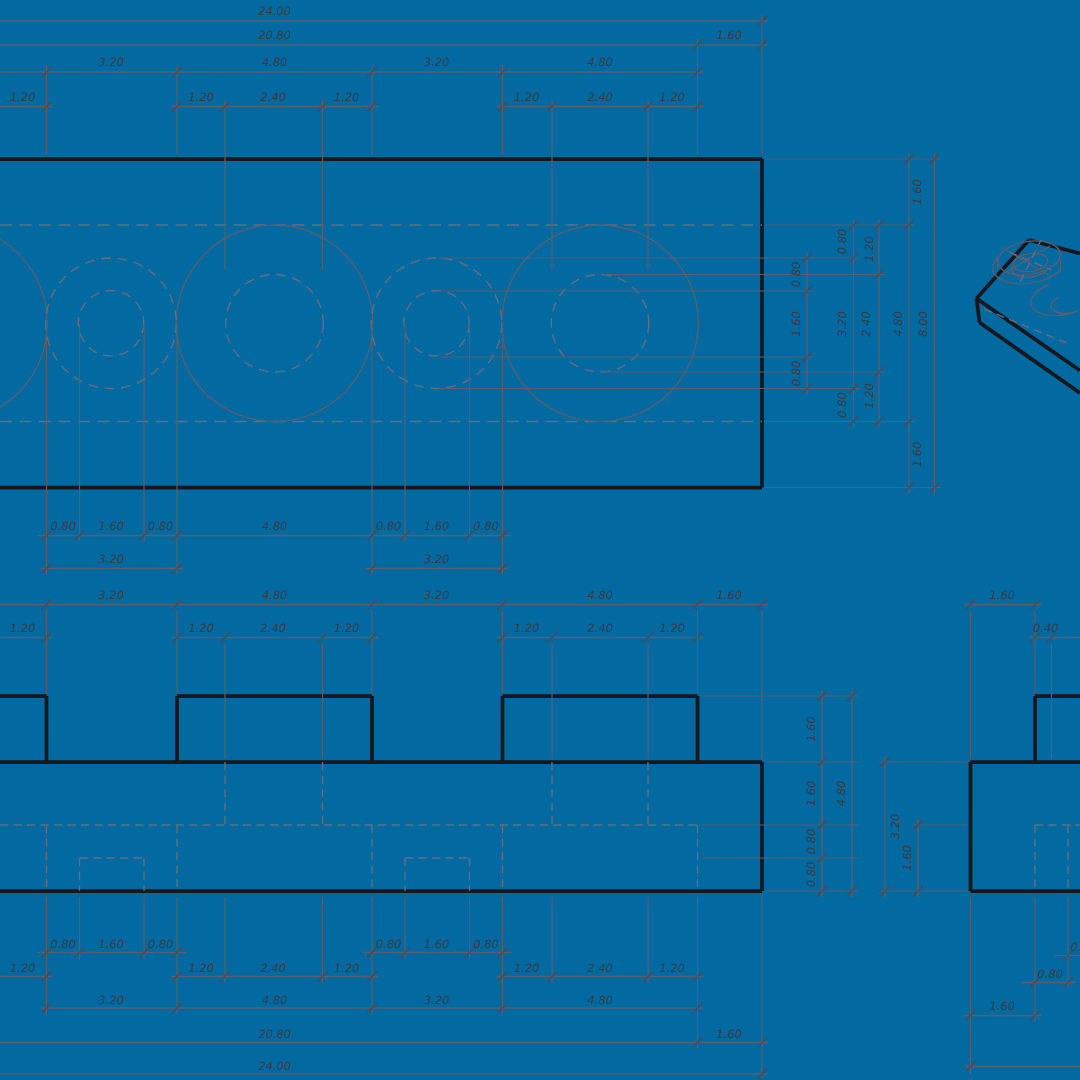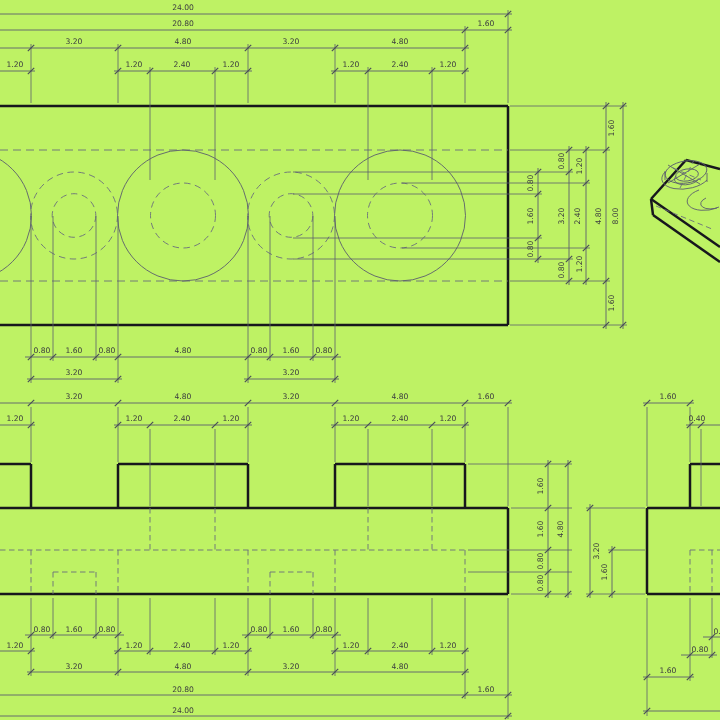--- a/index.html
+++ b/index.html
@@ -1,16 +1,16 @@
 <!DOCTYPE html>
 <html><head>
 <meta charset="utf-8">
 <style>
   html,body{margin:0;padding:0;background:#ffffff;width:720px;height:720px;overflow:hidden;}
-  #stage{position:relative;width:720px;height:720px;background:#bef264;}
+  #stage{position:relative;width:720px;height:720px;background:#0369a1;font-style:italic;}
   svg{display:block;}
   text{font-family:"DejaVu Sans","Liberation Sans",sans-serif;font-size:7.6px;}
 </style>
 </head>
 <body>
 
 <div id="stage">
   <svg id="drawing" width="720" height="720" viewBox="0 0 720 720" xmlns="http://www.w3.org/2000/svg">
     <g id="g-top">
         <line x1="0" y1="106" x2="508" y2="106" stroke="#17171d" stroke-width="2.5"></line>

